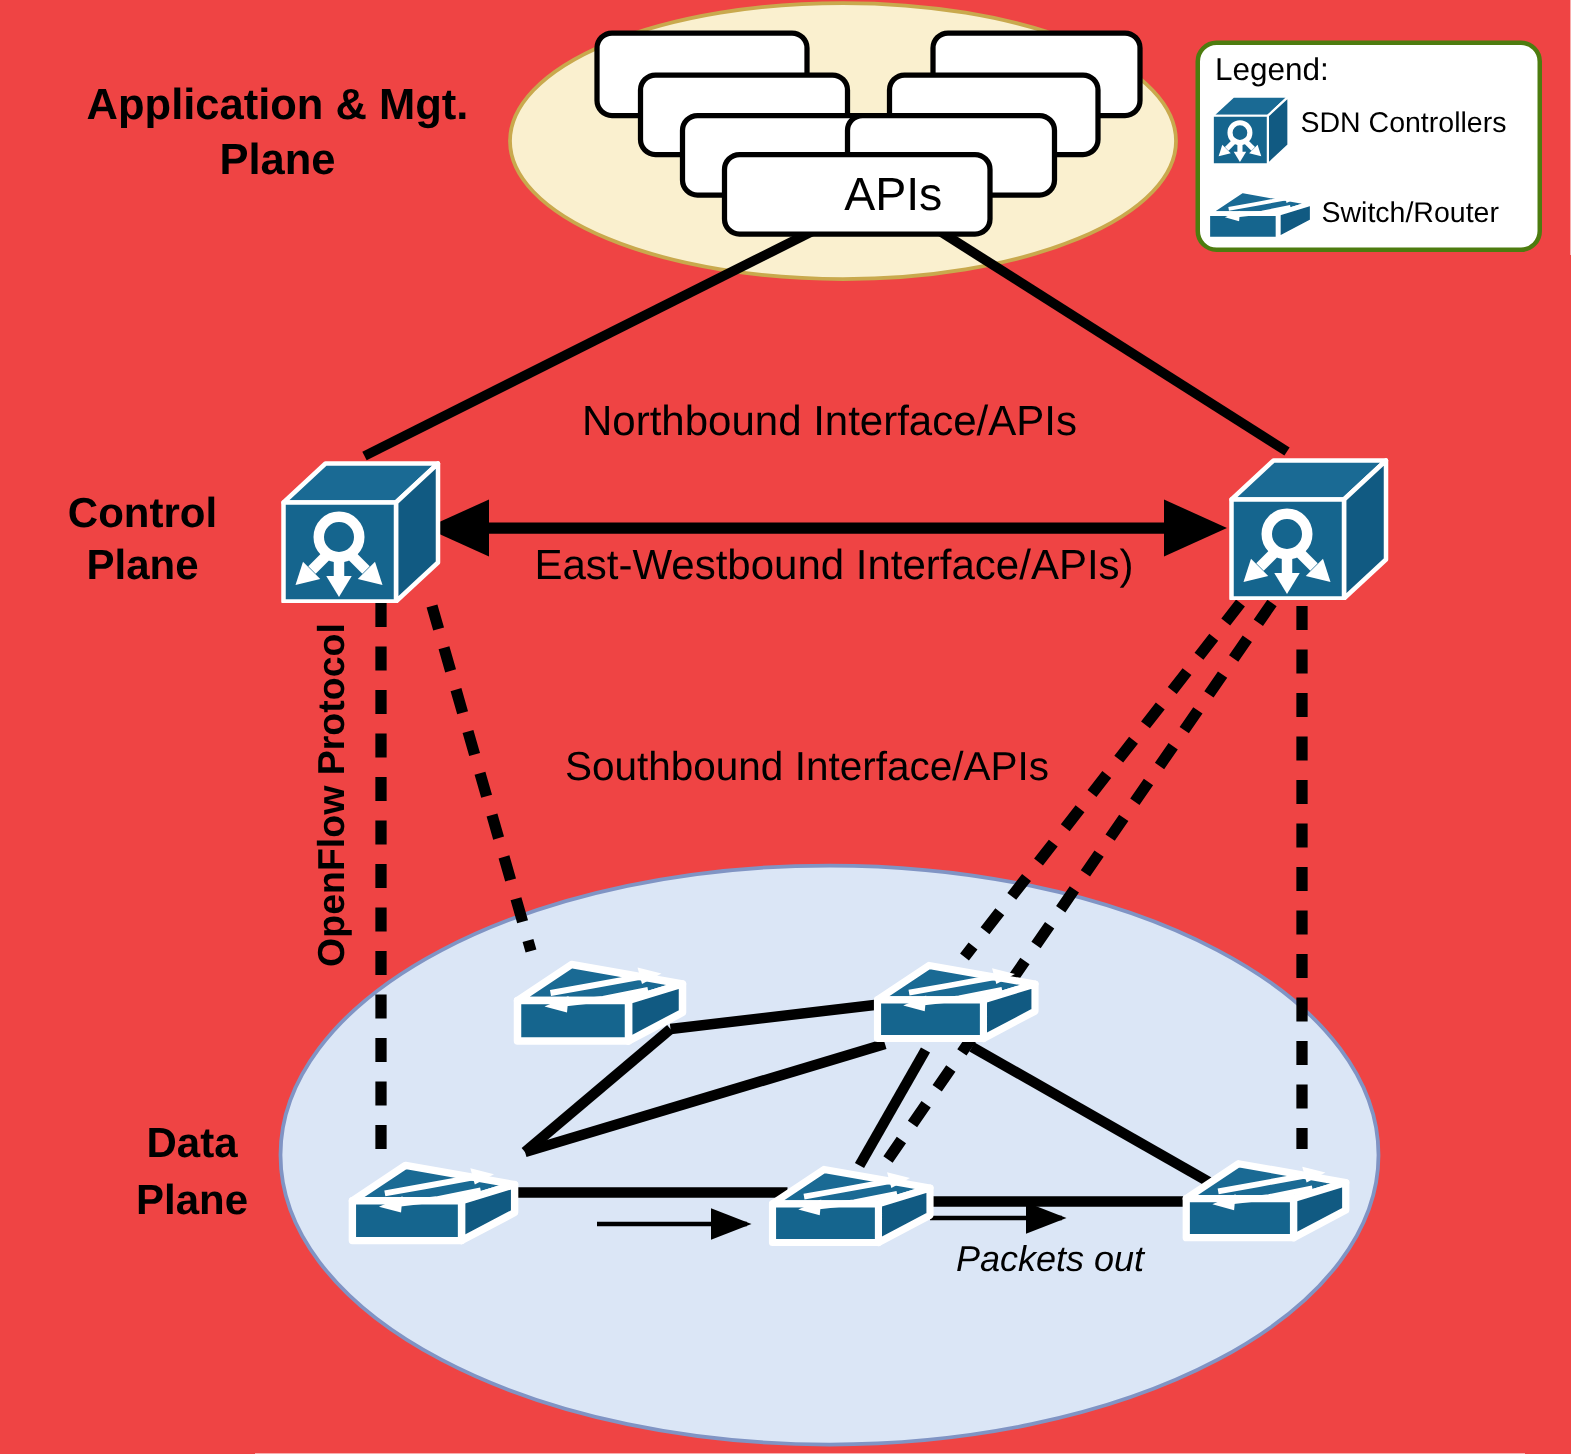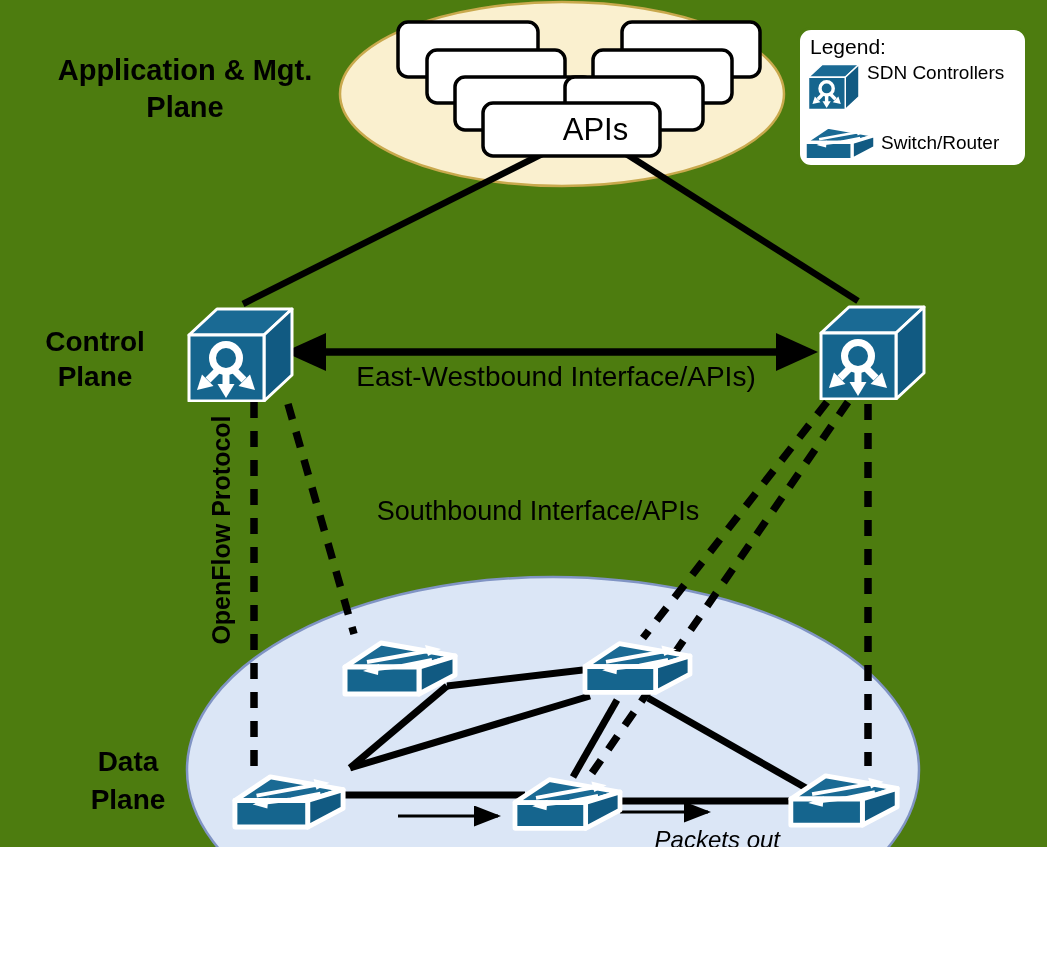--- a/index.html
+++ b/index.html
@@ -1,17 +1,17 @@
 <!DOCTYPE html>
 <html><head>
 <meta charset="utf-8">
 <style>
   html,body{margin:0;padding:0;background:#fff;}
   #canvas{
-    position:relative;width:1047px;height:847px;background:#4d7c0f;overflow:hidden;
+    position:relative;width:1047px;height:969px;background:#ef4444;overflow:hidden;
     font-family:"Liberation Sans", sans-serif;color:#000;
   }
   #diagram-svg{position:absolute;left:0;top:0;}
   .lbl{position:absolute;text-align:center;white-space:nowrap;}
   .bold{font-weight:bold;}
   .italic{font-style:italic;}
   .plane-label{font-size:29px;font-weight:bold;line-height:37px;}
   .iface-label{font-size:28px;}
   .apis-label{font-size:31px;line-height:52px;padding-left:24px;}
   .rot{transform:rotate(-90deg);}
@@ -138,32 +138,33 @@
     <div>Plane</div>
   </div>
 
   <div class="lbl plane-label" style="left:48px;top:743px;width:160px;font-size:28px;line-height:38px;">
     <div>Data</div>
     <div>Plane</div>
   </div>
 
   <div class="lbl apis-label" style="left:483px;top:104px;width:177px;height:52px;">APIs</div>
 
+  <div class="lbl iface-label" style="left:303px;top:265px;width:500px;">Northbound Interface/APIs</div>
   <div class="lbl iface-label" style="left:306px;top:361px;width:500px;">East-Westbound Interface/APIs)</div>
   <div class="lbl iface-label" style="left:288px;top:496px;width:500px;font-size:27px;">Southbound Interface/APIs</div>
 
   <div class="lbl rot bold" style="left:87px;top:515px;width:270px;height:30px;font-size:25px;">OpenFlow Protocol</div>
 
-  <div class="lbl italic" style="left:620px;top:826px;width:160px;font-size:24px;text-align:right;">Packets out</div>
+  <div class="lbl italic" style="left:620px;top:826px;width:160px;font-size:24px;">Packets out</div>
 
   <div id="legend-box">
     <div class="legend-title">Legend:</div>
     <svg class="legend-icon" style="left:6px;top:31px;" width="54" height="49" viewBox="0 0 110 100">
       <use href="#cube" width="110" height="100"></use>
     </svg>
-    <div class="legend-label" style="left:67px;top:32px;">SDN Controllers</div>
+    <div class="legend-label" style="left:67px;top:42px;">SDN Controllers</div>
     <svg class="legend-icon" style="left:2px;top:92px;" width="76" height="42" viewBox="0 0 120 66">
       <use href="#sw" width="120" height="66"></use>
     </svg>
     <div class="legend-label" style="left:81px;top:102px;text-align:center;">Switch/Router</div>
   </div>
 
 </div>
 
 </body></html>

